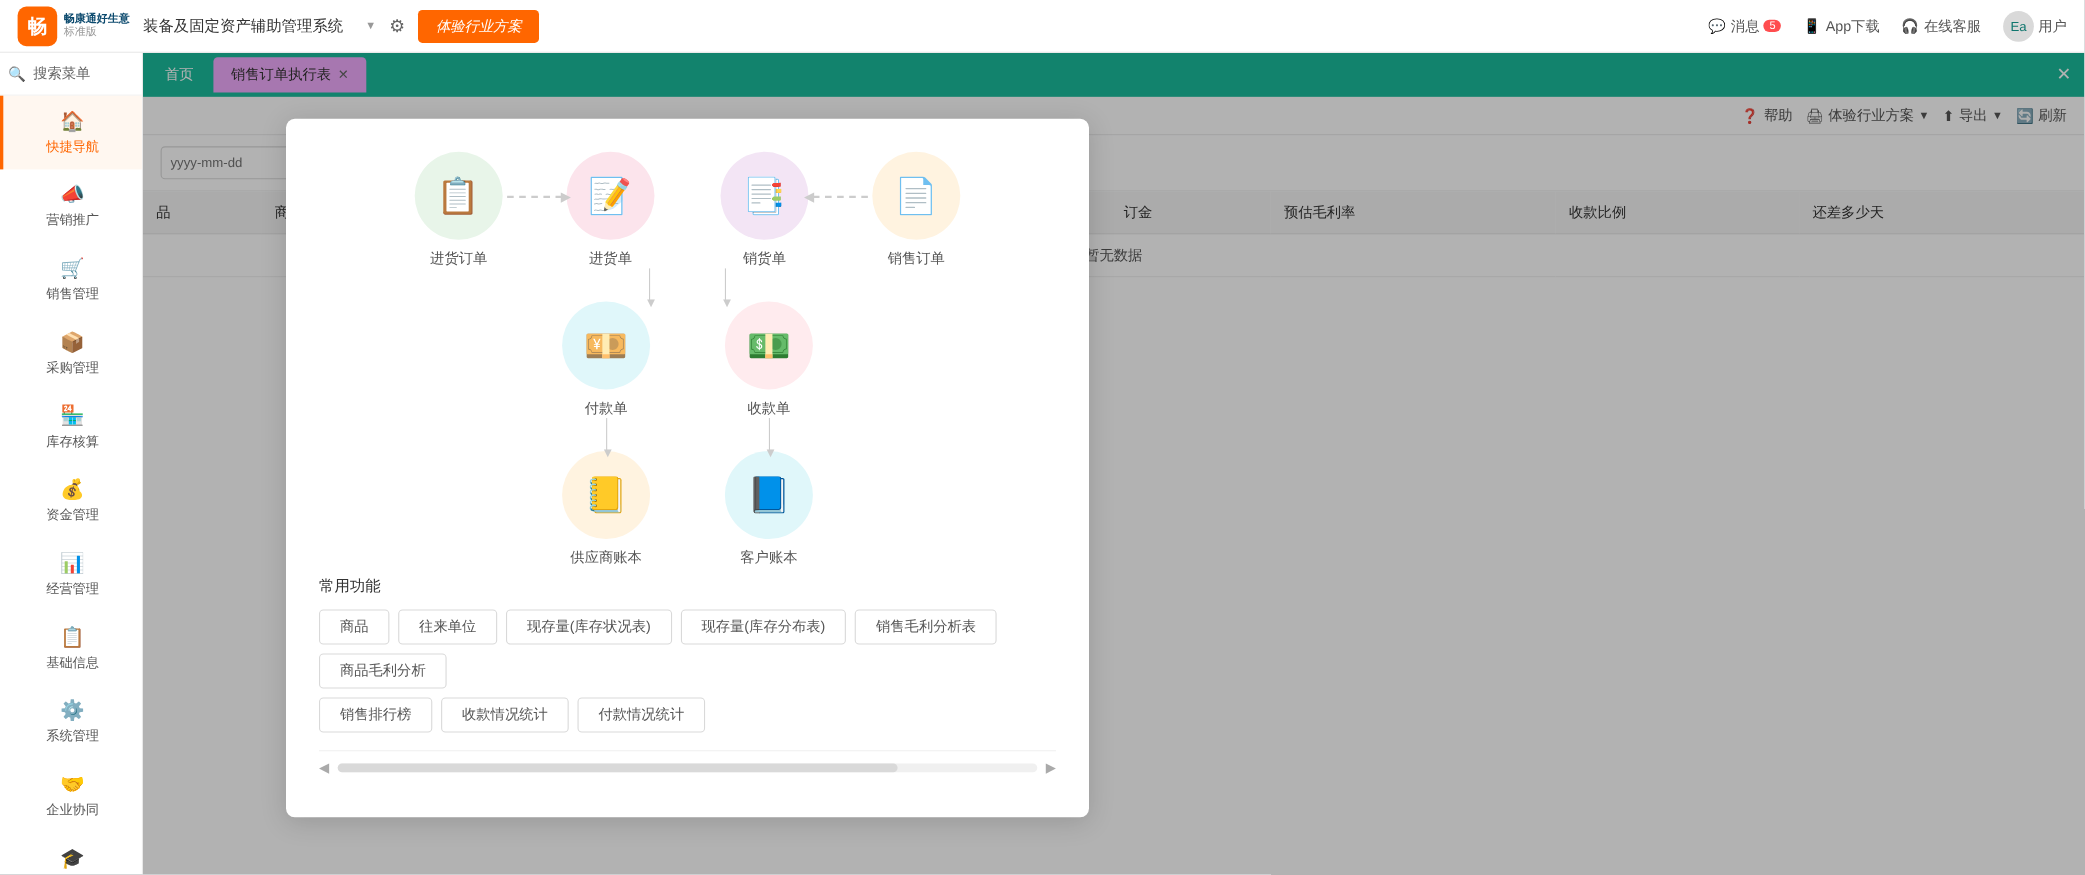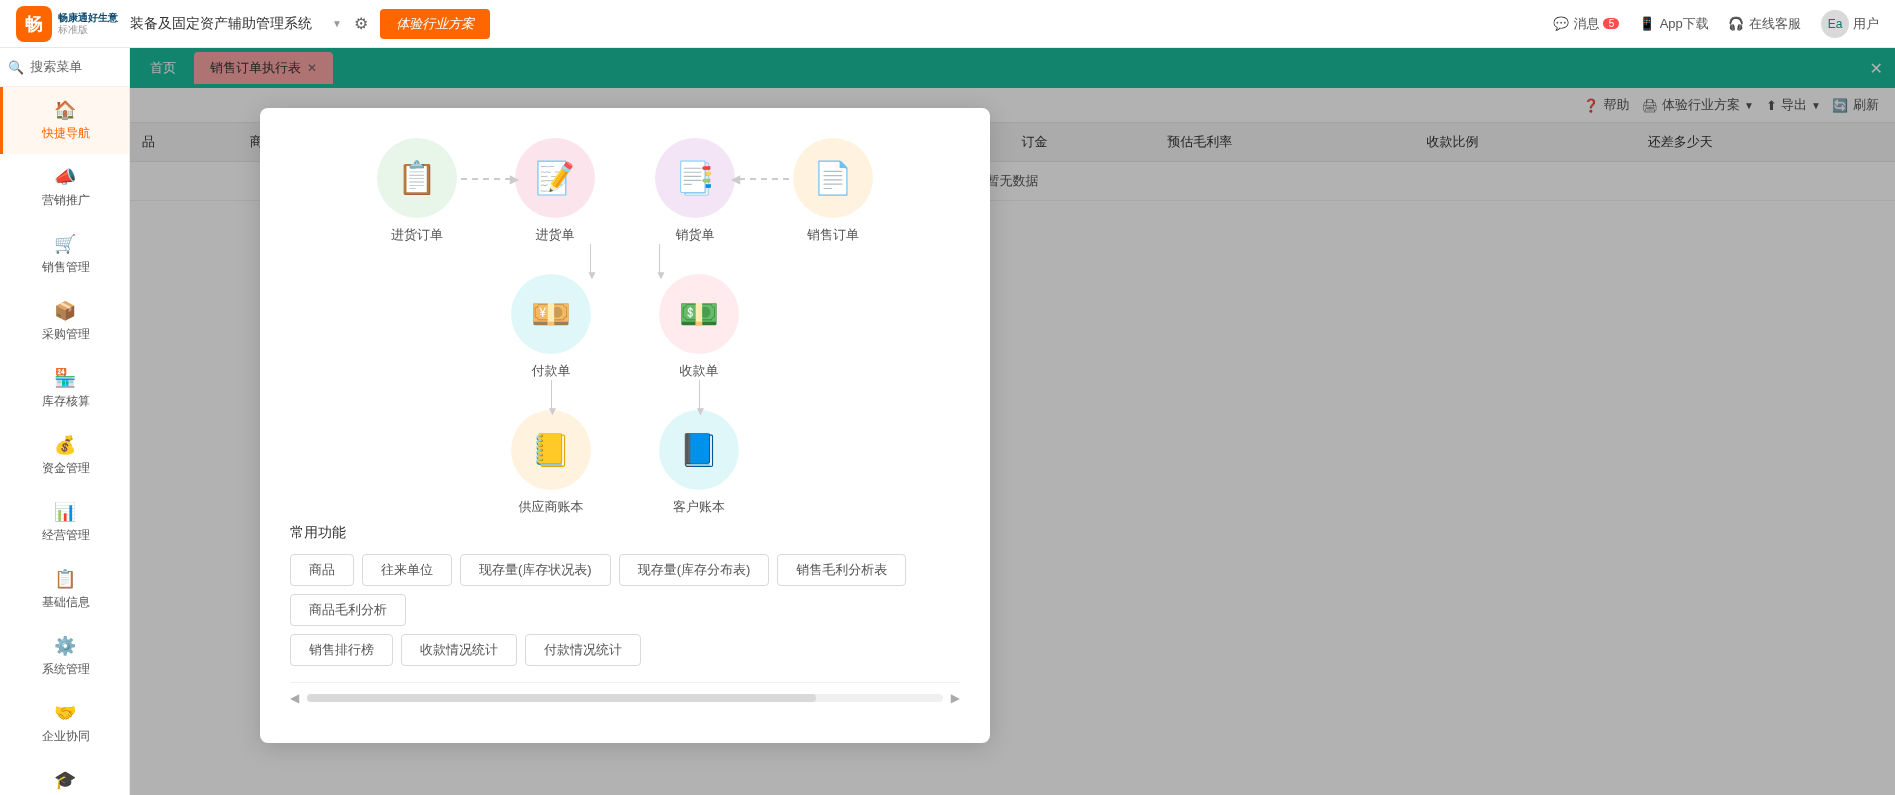--- a/index.html
+++ b/index.html
@@ -24,21 +24,21 @@
     .gear-icon { color: #666; font-size: 16px; cursor: pointer; }
     .trial-btn { background: #ff6600; color: #fff; border: none; padding: 6px 16px; border-radius: 4px; cursor: pointer; font-size: 13px; font-style: italic; }
     .top-bar-right { display: flex; align-items: center; gap: 20px; }
     .top-right-item { display: flex; align-items: center; gap: 4px; color: #555; cursor: pointer; font-size: 13px; }
     .badge { background: #ff4d4f; color: #fff; border-radius: 10px; padding: 0 5px; font-size: 10px; min-width: 16px; text-align: center; }
     .user-avatar { width: 28px; height: 28px; background: #d9d9d9; border-radius: 50%; display: flex; align-items: center; justify-content: center; font-size: 12px; color: #0f766e; }
 
     
     .tabs-bar { height: 40px; background: #1abc9c; display: flex; align-items: center; padding: 0 4px; gap: 2px; position: relative; }
     .tab-item { height: 32px; padding: 0 16px; display: flex; align-items: center; gap: 6px; cursor: pointer; border-radius: 4px 4px 0 0; font-size: 13px; }
-    .tab-item.active { background: #fca5a5; color: #333; }
+    .tab-item.active { background: #f0abfc; color: #333; }
     .tab-item.home { color: #fff; }
     .tab-close { font-size: 12px; color: #666; cursor: pointer; }
     .tabs-bar-close { position: absolute; right: 12px; color: #fff; cursor: pointer; font-size: 16px; }
 
     
     .sidebar-search { padding: 10px 8px; border-bottom: 1px solid #f0f0f0; display: flex; align-items: center; gap: 6px; color: #666; cursor: pointer; }
     .sidebar-item { padding: 12px 0; display: flex; flex-direction: column; align-items: center; gap: 4px; cursor: pointer; border-left: 3px solid transparent; }
     .sidebar-item.active { border-left-color: #ff6600; background: #fff7f0; }
     .sidebar-item-icon { font-size: 18px; }
     .sidebar-item-label { font-size: 12px; color: #555; }
@@ -224,20 +224,38 @@
           <span>⬆</span>
           <span>导出</span>
           <span style="font-size:10px;">▼</span>
         </div>
         <div class="toolbar-btn">
           <span>🔄</span>
           <span>刷新</span>
         </div>
       </div>
 
+      <div class="filter-area">
+        <div class="date-range">
+          <input class="date-input" type="text" placeholder="yyyy-mm-dd" style="">
+          <span class="calendar-icon">📅</span>
+        </div>
+        <select class="filter-select">
+          <option>单据状态</option>
+        </select>
+        <select class="filter-select" style="min-width:160px;">
+          <option></option>
+        </select>
+        <button class="query-btn">查询</button>
+        <button class="setting-btn">设置</button>
+        <div class="more-conditions">
+          <span>▼</span>
+          <span>多条件</span>
+        </div>
+      </div>
 
       <div class="table-area">
         <table class="data-table">
           <thead>
             <tr>
               <th>品</th>
               <th>商品</th>
               <th>金额</th>
               <th>预估毛利</th>
               <th>预估毛利率</th>

